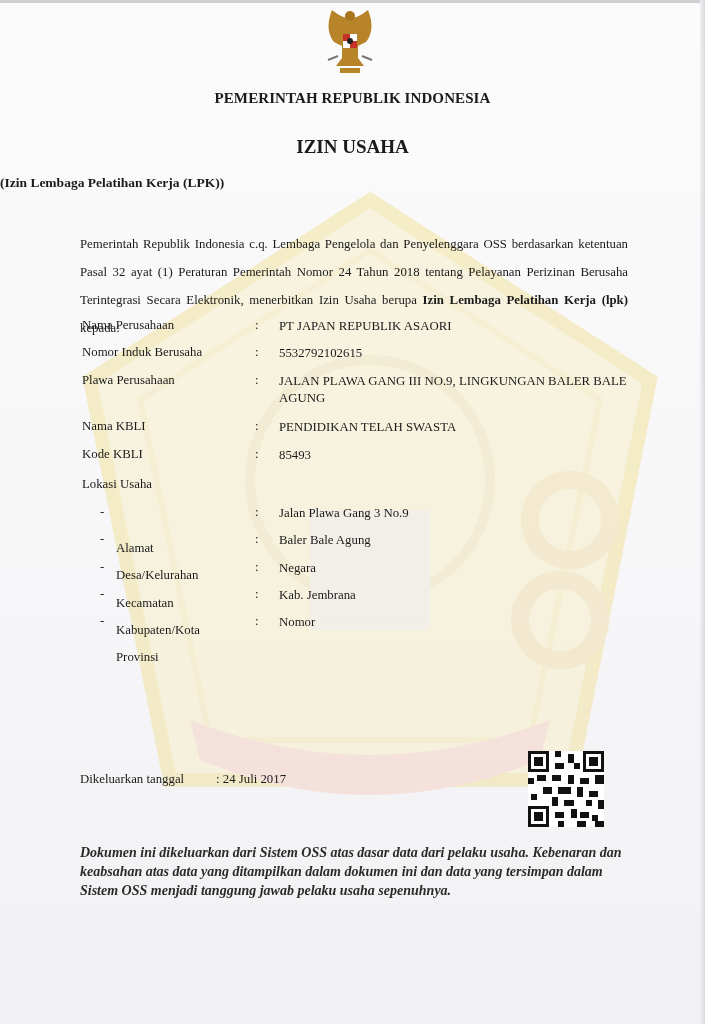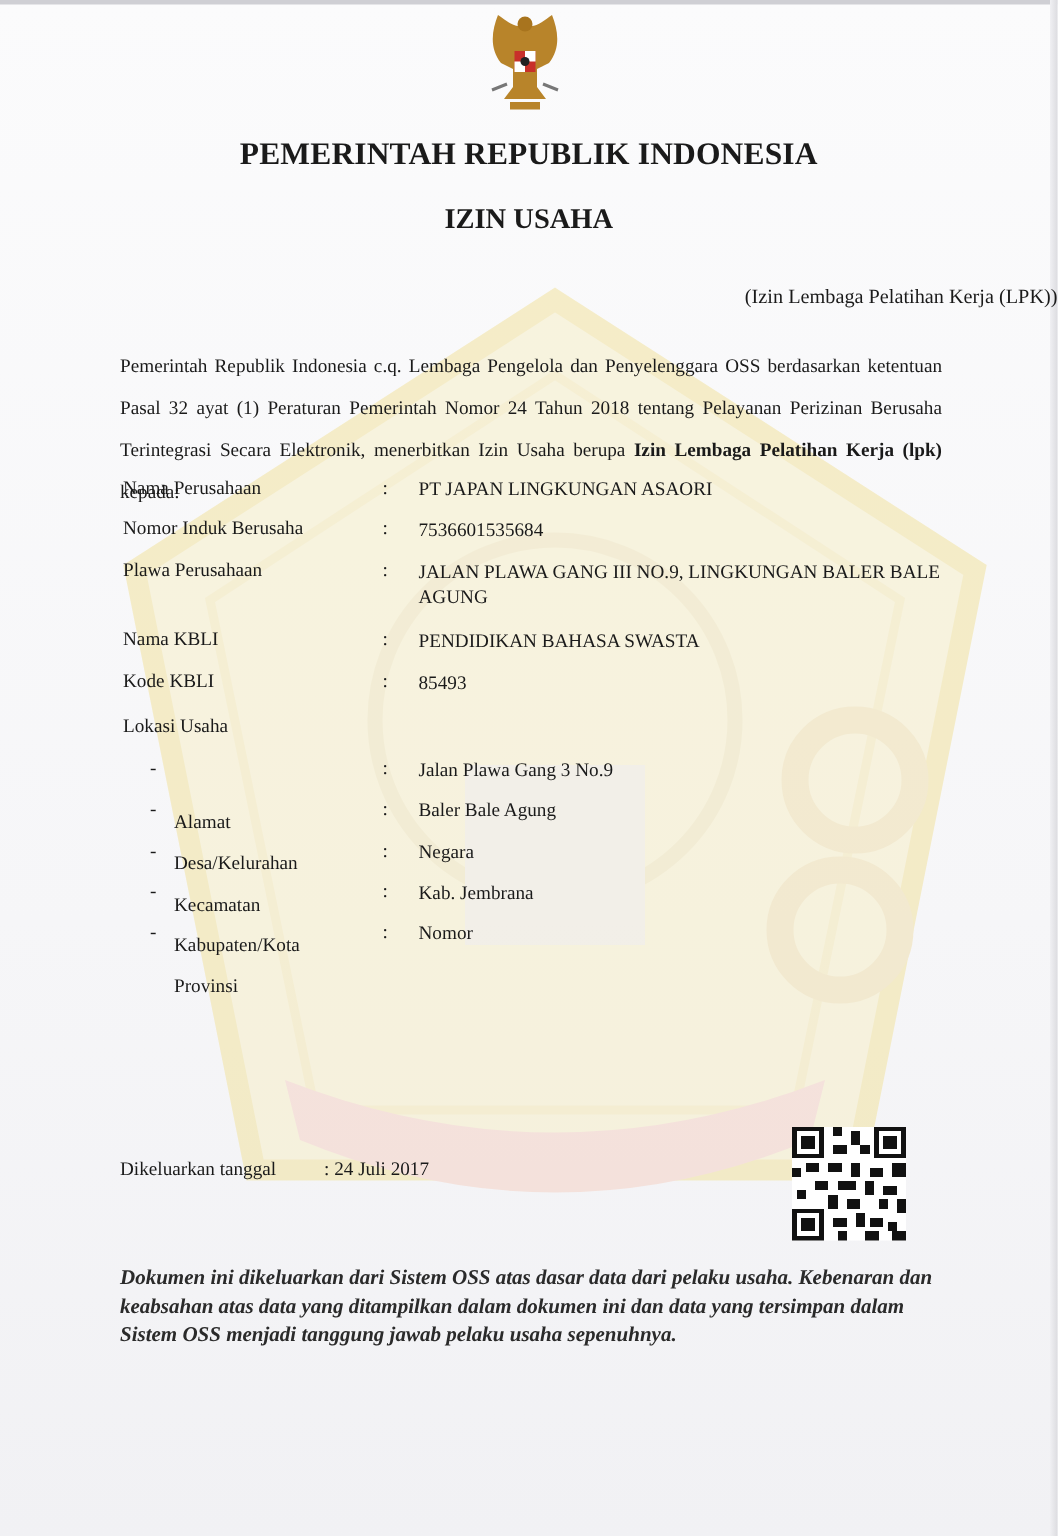--- a/index.html
+++ b/index.html
@@ -11,23 +11,23 @@
   }
   .page {
     position:relative; width:705px; height:1024px;
     background:linear-gradient(180deg,#fbfbfc 0%,#f6f6f8 60%,#f1f1f4 100%);
     overflow:hidden;
   }
   .top-edge { position:absolute; left:0; top:0; width:705px; height:3px; background:#cfcfd4; }
   .right-edge { position:absolute; right:0; top:0; width:5px; height:1024px; background:linear-gradient(90deg,#f0f0f3,#dcdce0); }
   .watermark { position:absolute; left:70px; top:180px; width:600px; height:640px; opacity:0.55; }
   .emblem { position:absolute; left:316px; top:6px; width:68px; height:72px; }
-  .h1 { position:absolute; left:0; width:705px; text-align:center; top:90px; font-weight:bold; font-size:21px; letter-spacing:0.1px; }
+  .h1 { position:absolute; left:0; width:705px; text-align:center; top:90px; font-weight:bold; font-size:15px; letter-spacing:0.1px; }
   .h2 { position:absolute; left:0; width:705px; text-align:center; top:136px; font-weight:bold; font-size:19px; }
-  .h3 { position:absolute; left:0; width:705px; text-align:right; top:175px; font-weight:normal; font-size:13.5px;margin-top:15px; }
+  .h3 { position:absolute; left:0; width:705px; text-align:left; top:175px; font-weight:bold; font-size:13.5px; }
   .intro { position:absolute; left:80px; top:230px; width:548px; font-size:12.8px; line-height:28px; text-align:justify; }
   .intro b { font-weight:bold; }
   .fields { position:absolute; left:82px; top:318px; width:560px; font-size:12.8px; }
   .row { position:absolute; left:0; width:560px; }
   .lbl { position:absolute; left:0; }
   .colon { position:absolute; left:173px; }
   .val { position:absolute; left:197px; width:360px; line-height:17px; }
   .dash { position:absolute; left:18px; }
   .sublbl { position:absolute; left:34px;margin-top:36px; }
   .status { position:absolute; left:80px; top:669px; width:550px; font-size:12.8px; line-height:19px; text-align:justify; }
@@ -66,36 +66,36 @@
   <div class="h1">PEMERINTAH REPUBLIK INDONESIA</div>
   <div class="h2">IZIN USAHA</div>
   <div class="h3">(Izin Lembaga Pelatihan Kerja (LPK))</div>
 
   <div class="intro"><span>Pemerintah Republik Indonesia c.q. Lembaga Pengelola dan Penyelenggara OSS berdasarkan ketentuan Pasal 32 ayat (1) Peraturan Pemerintah Nomor 24 Tahun 2018 tentang Pelayanan Perizinan Berusaha Terintegrasi Secara Elektronik, menerbitkan Izin Usaha berupa </span><b>Izin Lembaga Pelatihan Kerja (lpk)</b><span> kepada:</span></div>
 
   <div class="fields">
     <div class="row" style="top:0px;">
       <span class="lbl">Nama Perusahaan</span>
       <span class="colon">:</span>
-      <span class="val">PT JAPAN LINGKUNGAN ASAORI</span>
+      <span class="val">PT JAPAN REPUBLIK ASAORI</span>
     </div>
     <div class="row" style="top:27px;">
       <span class="lbl">Nomor Induk Berusaha</span>
       <span class="colon">:</span>
-      <span class="val">7536601535684</span>
+      <span class="val">5532792102615</span>
     </div>
     <div class="row" style="top:55px;">
       <span class="lbl">Plawa Perusahaan</span>
       <span class="colon">:</span>
       <span class="val">JALAN PLAWA GANG III NO.9, LINGKUNGAN BALER BALE AGUNG</span>
     </div>
     <div class="row" style="top:101px;">
       <span class="lbl">Nama KBLI</span>
       <span class="colon">:</span>
-      <span class="val">PENDIDIKAN BAHASA SWASTA</span>
+      <span class="val">PENDIDIKAN TELAH SWASTA</span>
     </div>
     <div class="row" style="top:129px;">
       <span class="lbl">Kode KBLI</span>
       <span class="colon">:</span>
       <span class="val">85493</span>
     </div>
 
     <div class="row" style="top:159px;">
       <span class="lbl">Lokasi Usaha</span>
     </div>

